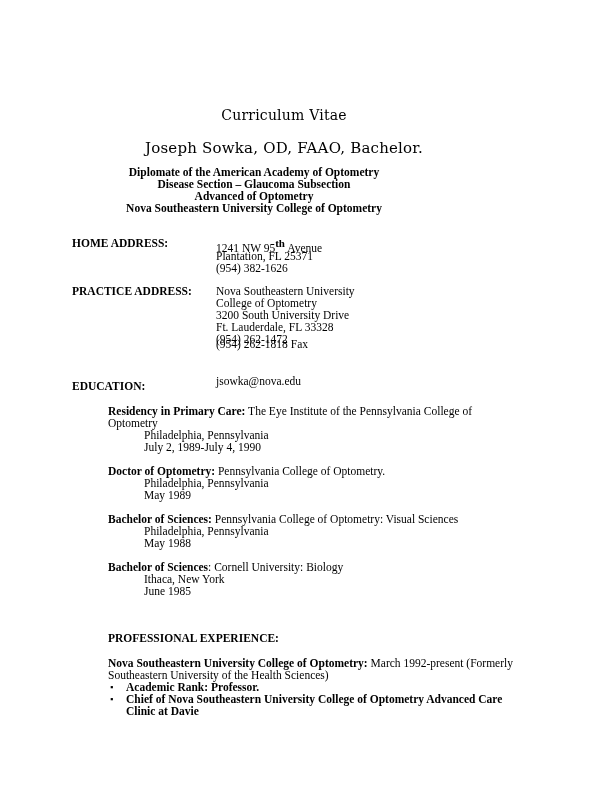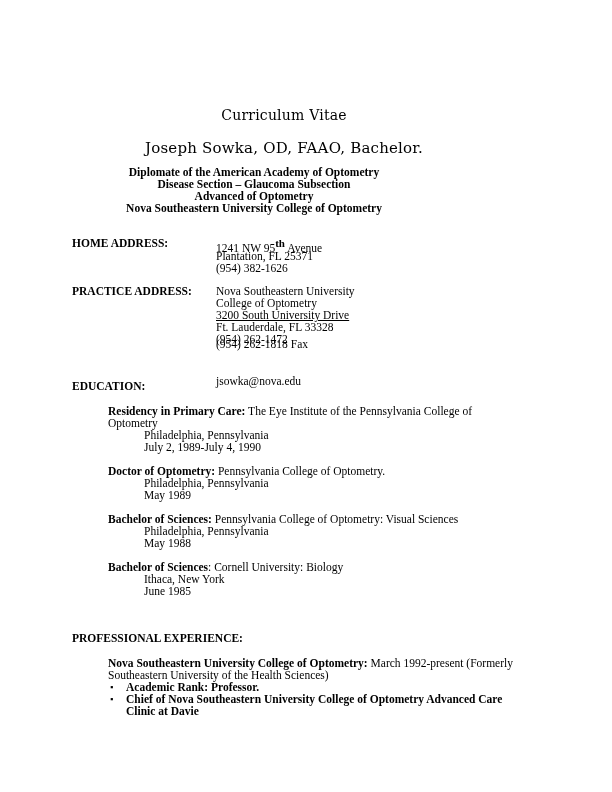--- a/index.html
+++ b/index.html
@@ -24,21 +24,21 @@
 <div class="abs sub" style="top:202px;">Nova Southeastern University College of Optometry</div>
 
 <div class="abs lbl" style="top:237px;">HOME ADDRESS:</div>
 <div class="abs val" style="top:237px;"><span>1241 NW 95</span><sup style="font-size:11px;font-weight:bold;">th</sup><span> Avenue</span></div>
 <div class="abs val" style="top:250px;">Plantation, FL 25371</div>
 <div class="abs val" style="top:262px;">(954) 382-1626</div>
 
 <div class="abs lbl" style="top:285px;">PRACTICE ADDRESS:</div>
 <div class="abs val" style="top:285px;">Nova Southeastern University</div>
 <div class="abs val" style="top:297px;">College of Optometry</div>
-<div class="abs val" style="top:309px;text-decoration:underline;">3200 South University Drive</div>
+<div class="abs val" style="top:309px;">3200 South University Drive</div>
 <div class="abs val" style="top:321px;">Ft. Lauderdale, FL 33328</div>
 <div class="abs val" style="top:333px;">(954) 262-1472</div>
 <div class="abs val" style="top:338px;">(954) 262-1818 Fax</div>
 <div class="abs val" style="top:357px;margin-top:18px;">jsowka@nova.edu</div>
 
 <div class="abs lbl" style="top:380px;">EDUCATION:</div>
 
 <div class="abs line" style="top:405px; left:108px;"><span class="b">Residency in Primary Care:</span><span>  The Eye Institute of the Pennsylvania College of</span></div>
 <div class="abs line" style="top:417px; left:108px;">Optometry</div>
 <div class="abs line" style="top:429px; left:144px;">Philadelphia, Pennsylvania</div>
@@ -49,21 +49,21 @@
 <div class="abs line" style="top:489px; left:144px;">May 1989</div>
 
 <div class="abs line" style="top:513px; left:108px;"><span class="b">Bachelor of Sciences:</span><span> Pennsylvania College of Optometry: Visual Sciences</span></div>
 <div class="abs line" style="top:525px; left:144px;">Philadelphia, Pennsylvania</div>
 <div class="abs line" style="top:537px; left:144px;">May 1988</div>
 
 <div class="abs line" style="top:561px; left:108px;"><span class="b">Bachelor of Sciences</span><span>: Cornell University: Biology</span></div>
 <div class="abs line" style="top:573px; left:144px;">Ithaca, New York</div>
 <div class="abs line" style="top:585px; left:144px;">June 1985</div>
 
-<div class="abs lbl" style="top:632px;">PROFESSIONAL EXPERIENCE:</div>
+<div class="abs lbl" style="top:632px;margin-left:36px;">PROFESSIONAL EXPERIENCE:</div>
 
 <div class="abs line" style="top:657px; left:108px;"><span class="b">Nova Southeastern University College of Optometry:</span><span> March 1992-present (Formerly</span></div>
 <div class="abs line" style="top:669px; left:108px;">Southeastern University of the Health Sciences)</div>
 
 <div class="abs line" style="top:681px; left:110px; font-size:9px;">▪</div>
 <div class="abs line b" style="top:681px; left:126px;">Academic Rank: Professor.</div>
 <div class="abs line" style="top:693px; left:110px; font-size:9px;">▪</div>
 <div class="abs line b" style="top:693px; left:126px;">Chief of Nova Southeastern University College of Optometry Advanced Care</div>
 <div class="abs line b" style="top:705px; left:126px;text-align:center;">Clinic at Davie</div>
 

